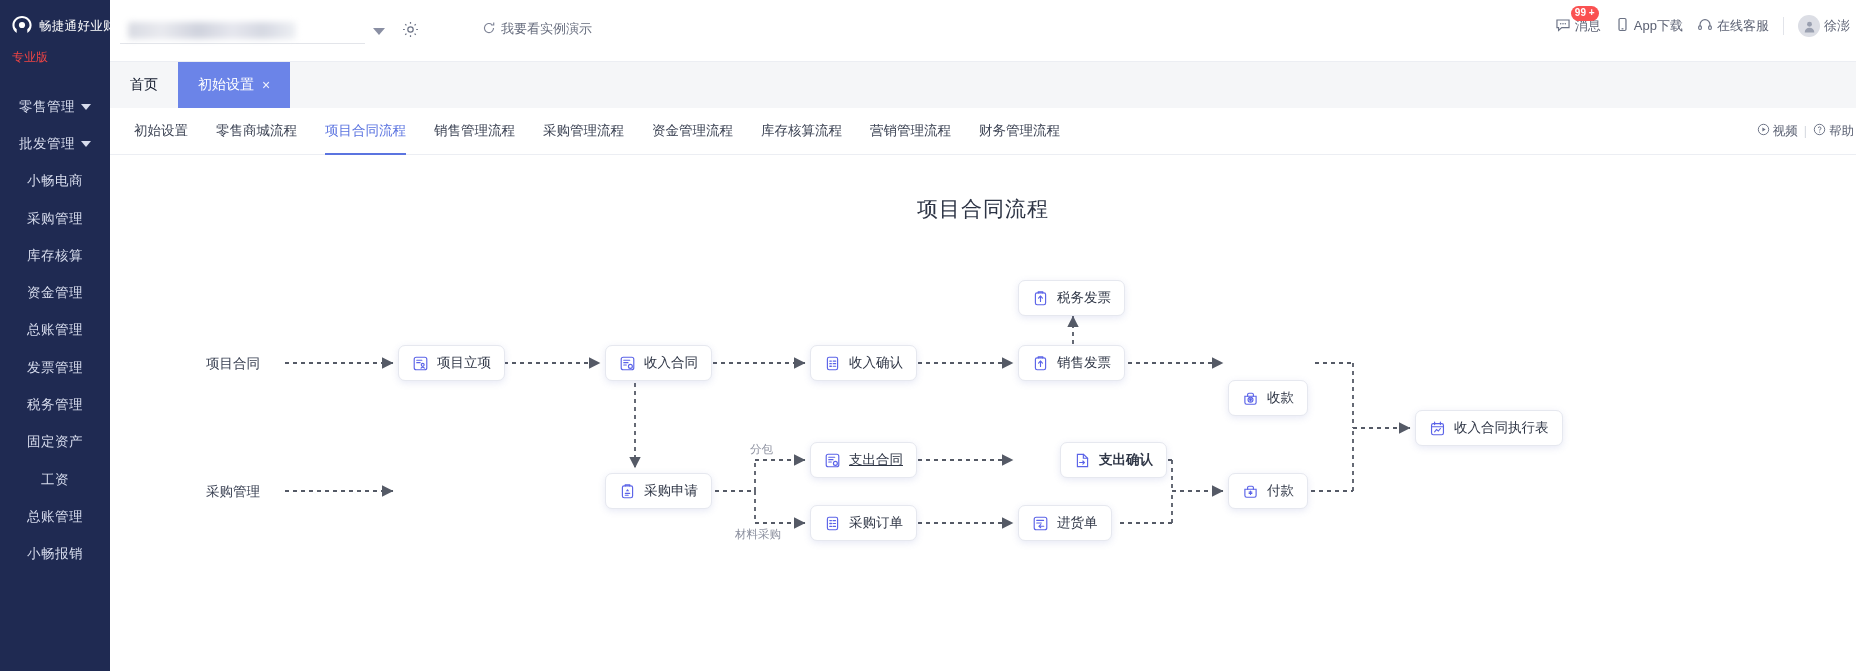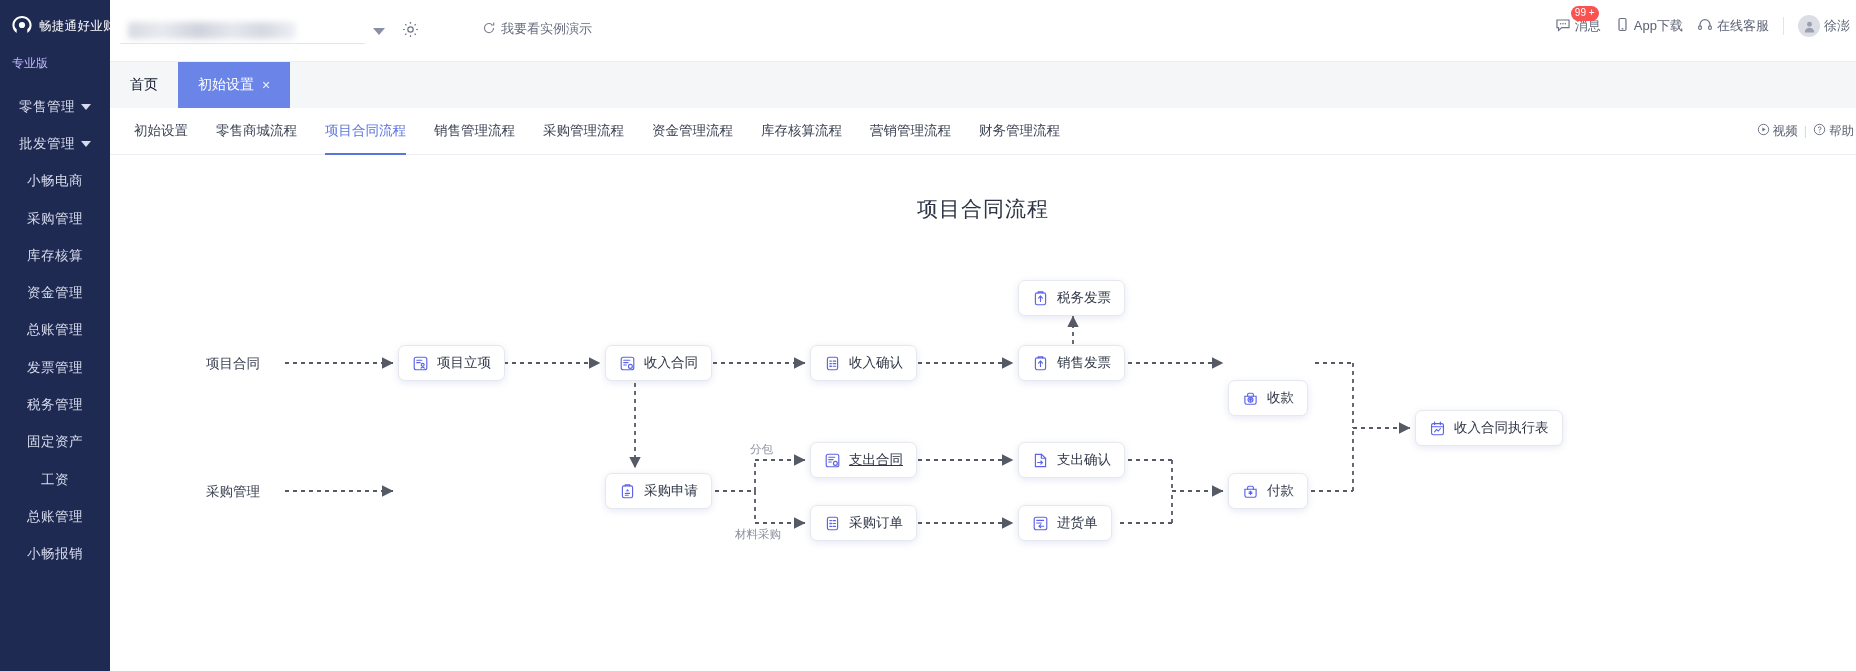--- a/index.html
+++ b/index.html
@@ -17,21 +17,21 @@
     background: #1f2a52;
   }
   .brand {
     height: 80px; padding: 14px 0 0 10px; color: #fff;
   }
   .brand-row { display: flex; align-items: center; gap: 5px; }
   .brand-logo { width: 24px; height: 24px; flex: 0 0 24px; }
   .brand-name {
     font-size: 12.5px; color: #fff; white-space: nowrap; letter-spacing: .3px;
   }
-  .brand-sub { font-size: 12px; color:#c4b5fd; margin-top:17px; padding-left:2px; }
+  .brand-sub { font-size: 12px; color:#ef4444; margin-top:11px; padding-left:2px; }
 
   .nav { padding-top: 8px; }
   .nav-item {
     height: 37.3px; display: flex; align-items: center; justify-content: center;
     color: #d7dced; font-size: 13.5px; letter-spacing: .5px; cursor: pointer;
     position: relative; white-space: nowrap;
   }
   .caret {
     display:inline-block; margin-left: 6px;
     width:0;height:0;border-left:5px solid transparent;border-right:5px solid transparent;
@@ -67,21 +67,21 @@
   }
   .hdr-right {
     position:absolute; right: 6px; top: 15px; display:flex; align-items:center; gap: 14px;
     font-size: 13px; color: #5b6173;
   }
   .hdr-item { display:flex; align-items:center; gap:4px; cursor:pointer; position:relative; }
   .badge {
     position:absolute; left: 16px; top: -11px;
     background:#fa5151; color:#fff; font-size:10px; line-height:14px;
     height:15px; min-width: 25px; text-align:center; border-radius: 8px; padding: 0 4px;
-    font-weight: normal;
+    font-weight: bold;
   }
   .divider-v { width:1px; height:18px; background:#e2e4ea; }
   .avatar {
     width:22px;height:22px;border-radius:50%;background:#dcdee5;
     display:flex;align-items:center;justify-content:center;
   }
 
   
   .tabstrip {
     position:absolute; left:110px; top:62px; width:1746px; height:46px;
@@ -437,21 +437,21 @@
         <div class="node" style="left: 700px; top: 287px; text-decoration: underline;">
           <span class="ico"><svg viewBox="0 0 20 20" width="17" height="17" fill="none" stroke="#5b63e8" stroke-width="1.35" stroke-linecap="round">
               <rect x="2.6" y="2.6" width="14.8" height="14.8" rx="2.4"></rect>
               <path d="M5.6 6.2 h7"></path>
               <path d="M5.6 9 h5"></path>
               <path d="M5.6 11.8 h3"></path>
               <circle cx="13.4" cy="13.4" r="2.3"></circle>
             </svg></span>
           <span>支出合同</span>
         </div>
-        <div class="node" style="left: 908px; top: 287px;">
+        <div class="node" style="left: 950px; top: 287px; font-weight: bold;">
           <span class="ico"><svg viewBox="0 0 20 20" width="17" height="17" fill="none" stroke="#5b63e8" stroke-width="1.35" stroke-linecap="round">
               <path d="M4 2.8 h7.2 L16 7.4 V17.2 H4 Z"></path>
               <path d="M11 2.8 V7.4 H16"></path>
               <path d="M6.6 12.4 h5.4 M10.4 10.6 L12.2 12.4 L10.4 14.2"></path>
             </svg></span>
           <span>支出确认</span>
         </div>
         <div class="node" style="left: 700px; top: 350px;">
           <span class="ico"><svg viewBox="0 0 20 20" width="17" height="17" fill="none" stroke="#5b63e8" stroke-width="1.35" stroke-linecap="round">
               <rect x="4" y="2.6" width="12" height="14.8" rx="2"></rect>

